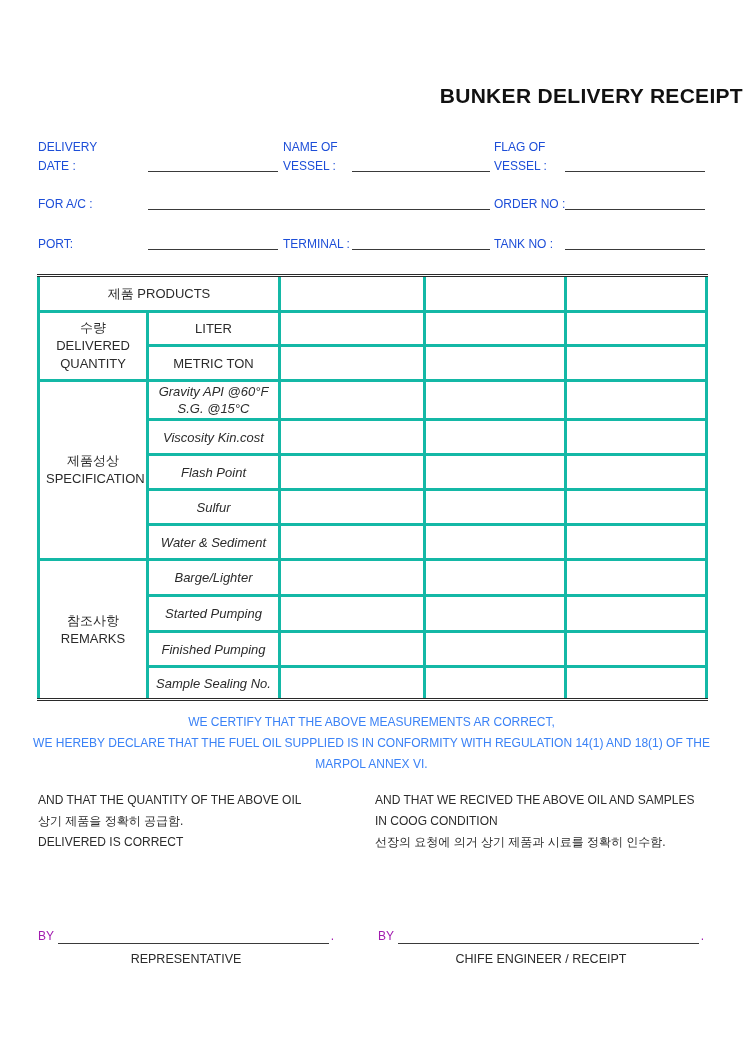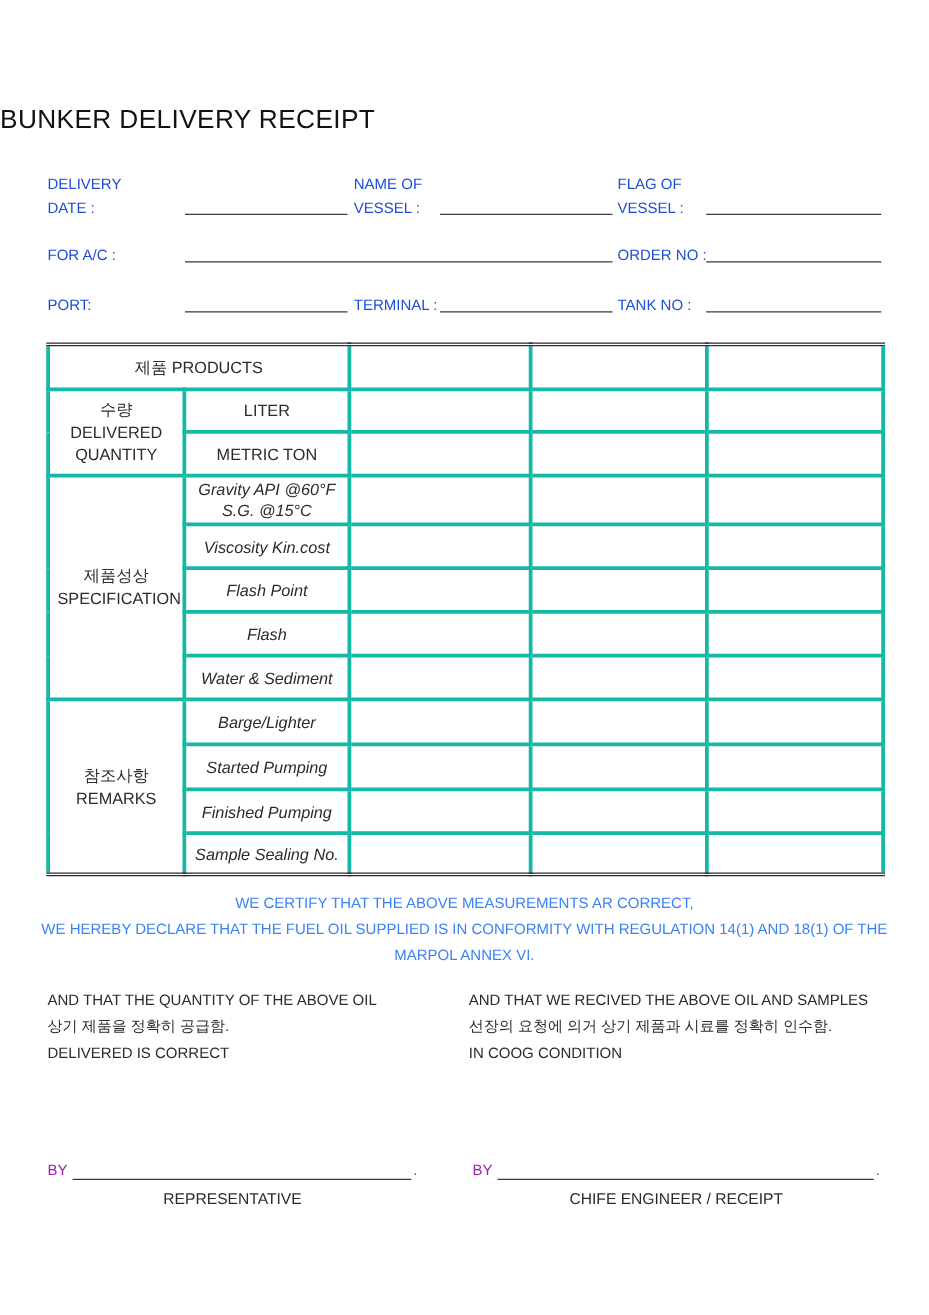--- a/index.html
+++ b/index.html
@@ -7,22 +7,22 @@
     position:relative;
     width:743px; height:1052px;
     background:#ffffff;
     color:#222222;
     font-family:"Liberation Sans","DejaVu Sans",sans-serif;
     overflow:hidden;
   }
   .abs { position:absolute; }
   .title {
     position:absolute; top:84px; left:0; right:0;
-    text-align:left;
-    font-size:21px; font-weight:normal; letter-spacing:0.3px;
+    text-align:right;
+    font-size:21px; font-weight:bold; letter-spacing:0.3px;
     color:#111111;
   }
   .lbl { font-size:12px; line-height:19px; white-space:nowrap; color:#1d4ed8; }
   .uline {
     position:absolute;
     border-bottom:1.5px solid #3a3a3a;
     height:13px;
     font-size:12px;
   }
   
@@ -150,21 +150,21 @@
       <td></td>
       <td></td>
     </tr>
     <tr class="h35">
       <td class="l dbl">Flash Point</td>
       <td></td>
       <td></td>
       <td></td>
     </tr>
     <tr class="h35">
-      <td class="l dbl">Flash</td>
+      <td class="l dbl">Sulfur</td>
       <td></td>
       <td></td>
       <td></td>
     </tr>
     <tr class="h35">
       <td class="l dbl">Water &amp; Sediment</td>
       <td></td>
       <td></td>
       <td></td>
     </tr>
@@ -205,22 +205,22 @@
     <div>MARPOL ANNEX VI.</div>
   </div>
 
   <div class="decl decl-left">
     <div>AND THAT THE QUANTITY OF THE ABOVE OIL</div>
     <div>상기 제품을 정확히 공급함.</div>
     <div>DELIVERED IS CORRECT</div>
   </div>
   <div class="decl decl-right">
     <div>AND THAT WE RECIVED THE ABOVE OIL AND SAMPLES</div>
+    <div>IN COOG CONDITION</div>
     <div>선장의 요청에 의거 상기 제품과 시료를 정확히 인수함.</div>
-    <div>IN COOG CONDITION</div>
   </div>
 
   <div class="sig sig-left">
     <span class="by">BY</span>
     <span class="sline"></span>
     <span class="dot">.</span>
   </div>
   <div class="role role-left">REPRESENTATIVE</div>
 
   <div class="sig sig-right">

